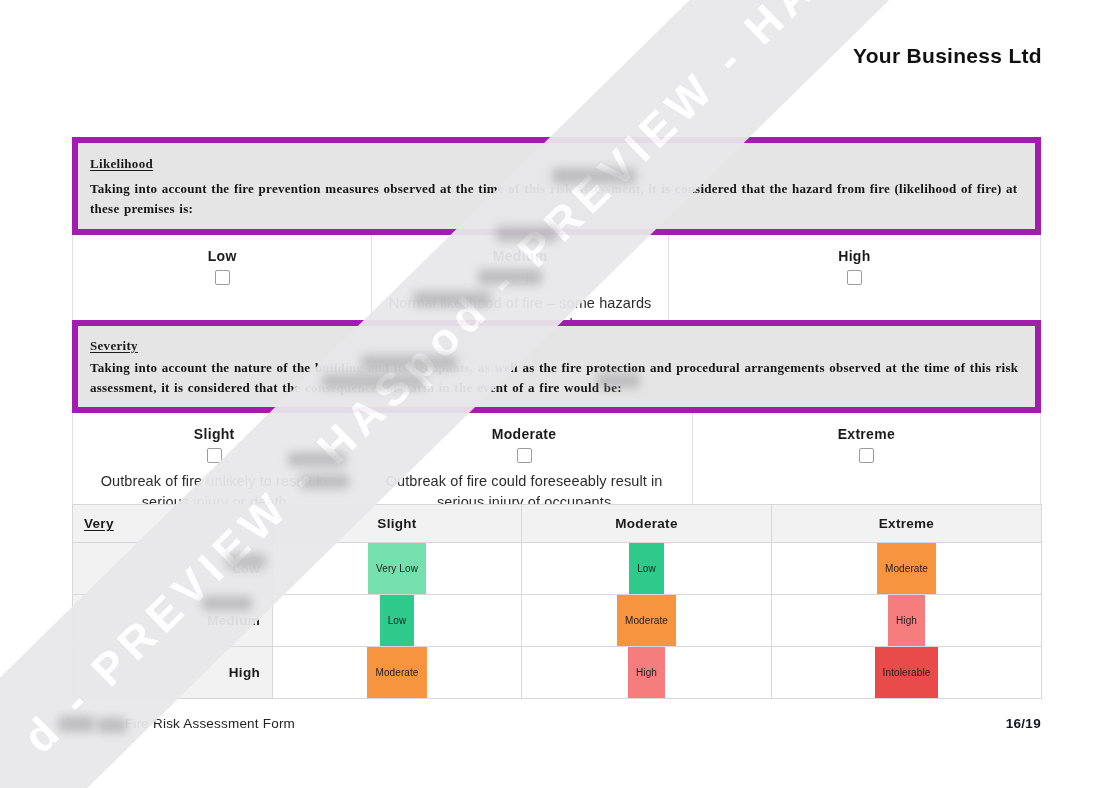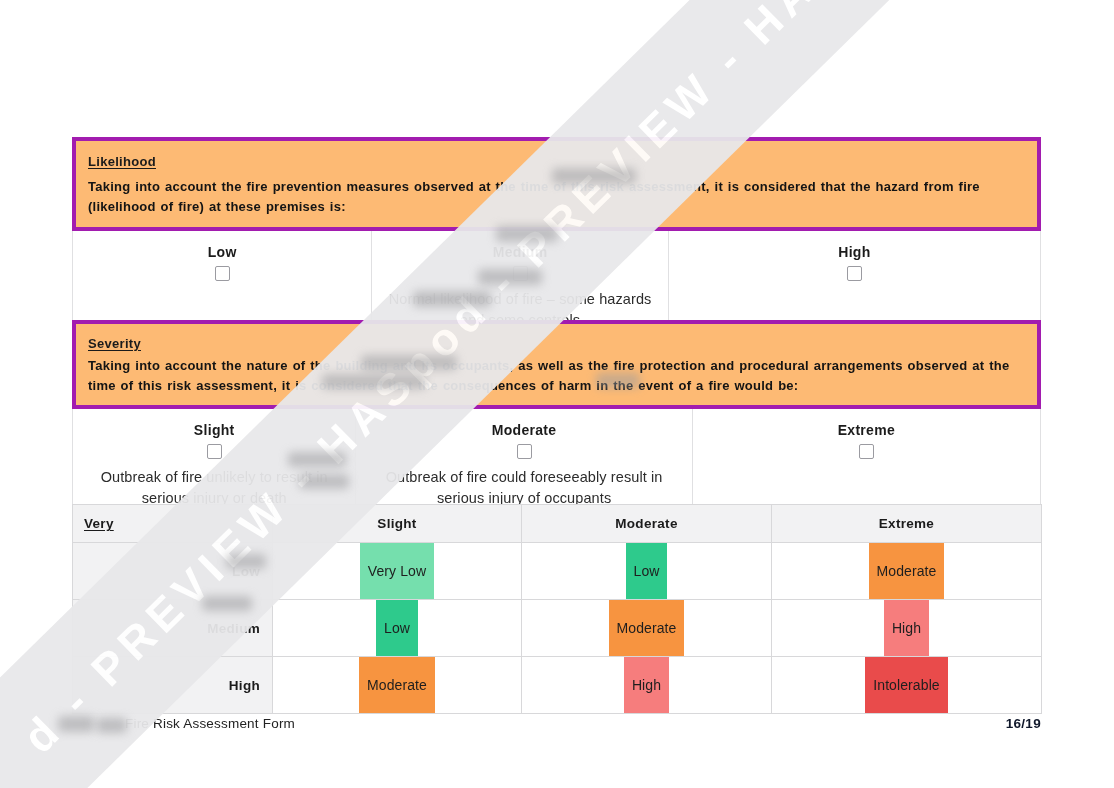--- a/index.html
+++ b/index.html
@@ -12,21 +12,21 @@
   .company-name {
     position:absolute; top:44px; right:72px;
     font-size:21px; font-weight:800; letter-spacing:.3px; color:#111;
   }
   .page-title {
     position:absolute; top:100px; left:72px;
     font-size:20px; font-weight:800; letter-spacing:.2px; color:#111;
   }
   .sec { position:absolute; left:72px; width:969px; }
   .sec-head {
-    background:#fdba74; border:4px solid #a21caf; padding:11px 12px;
+    background:#e5e5e5; border:6px solid #a21caf; padding:11px 12px;font-family:Liberation Serif, serif;
   }
   .sec-label {
     display:inline-block; font-size:13px; font-weight:700;
     text-decoration:underline; text-underline-offset:2px; letter-spacing:.3px;
   }
   .sec-intro {
     margin-top:7px; font-size:13px; font-weight:700; line-height:1.5;
     letter-spacing:.25px; word-spacing:1px; color:#141414;
   }
   .options-row {
@@ -55,21 +55,21 @@
     letter-spacing:.3px; text-align:center;
   }
   .matrix th.corner { text-align:left; padding-left:11px; }
   .matrix th.corner span { text-decoration:underline; text-underline-offset:2px; }
   .matrix td { height:41px; background:#fff; text-align:center; }
   .matrix td.row-label {
     background:#f2f2f3; text-align:right; padding-right:12px;
     font-size:13.5px; font-weight:700; letter-spacing:.3px;
   }
   .badge {
-    display:inline-block; padding:20px 8px; font-size:14px; color:#1e1e1e;
+    display:inline-block; padding:20px 8px; font-size:10px; color:#1e1e1e;
     letter-spacing:.1px;
   }
   .col-risk { width:200px; } .col-s { width:249px; } .col-m { width:250px; } .col-e { width:270px; }
 
   .footer {
     position:absolute; left:72px; right:73px; top:716px;
     display:flex; justify-content:space-between; align-items:center;
     font-size:13.5px; color:#222;
   }
   .footer-left { display:inline-flex; align-items:center; letter-spacing:.2px; }
@@ -93,20 +93,21 @@
   .blur-blob {
     position:absolute; background:#9c9c9f; opacity:.55; filter:blur(5px);
     border-radius:4px; z-index:6; pointer-events:none;
   }
 </style>
 </head>
 <body>
 
 <div class="page">
 
+  <div class="company-name">Your Business Ltd</div>
 
   <div class="sec" style="top:137px;">
     <div class="sec-head">
       <span class="sec-label">Likelihood</span>
       <div class="sec-intro">Taking into account the fire prevention measures observed at the time of this risk assessment, it is considered that the hazard from fire (likelihood of fire) at these premises is:</div>
     </div>
     <div class="options-row" style="min-height:102px;">
       <div class="option lk-c1">
         <div class="option-title">Low</div>
         <div class="checkbox"></div>

